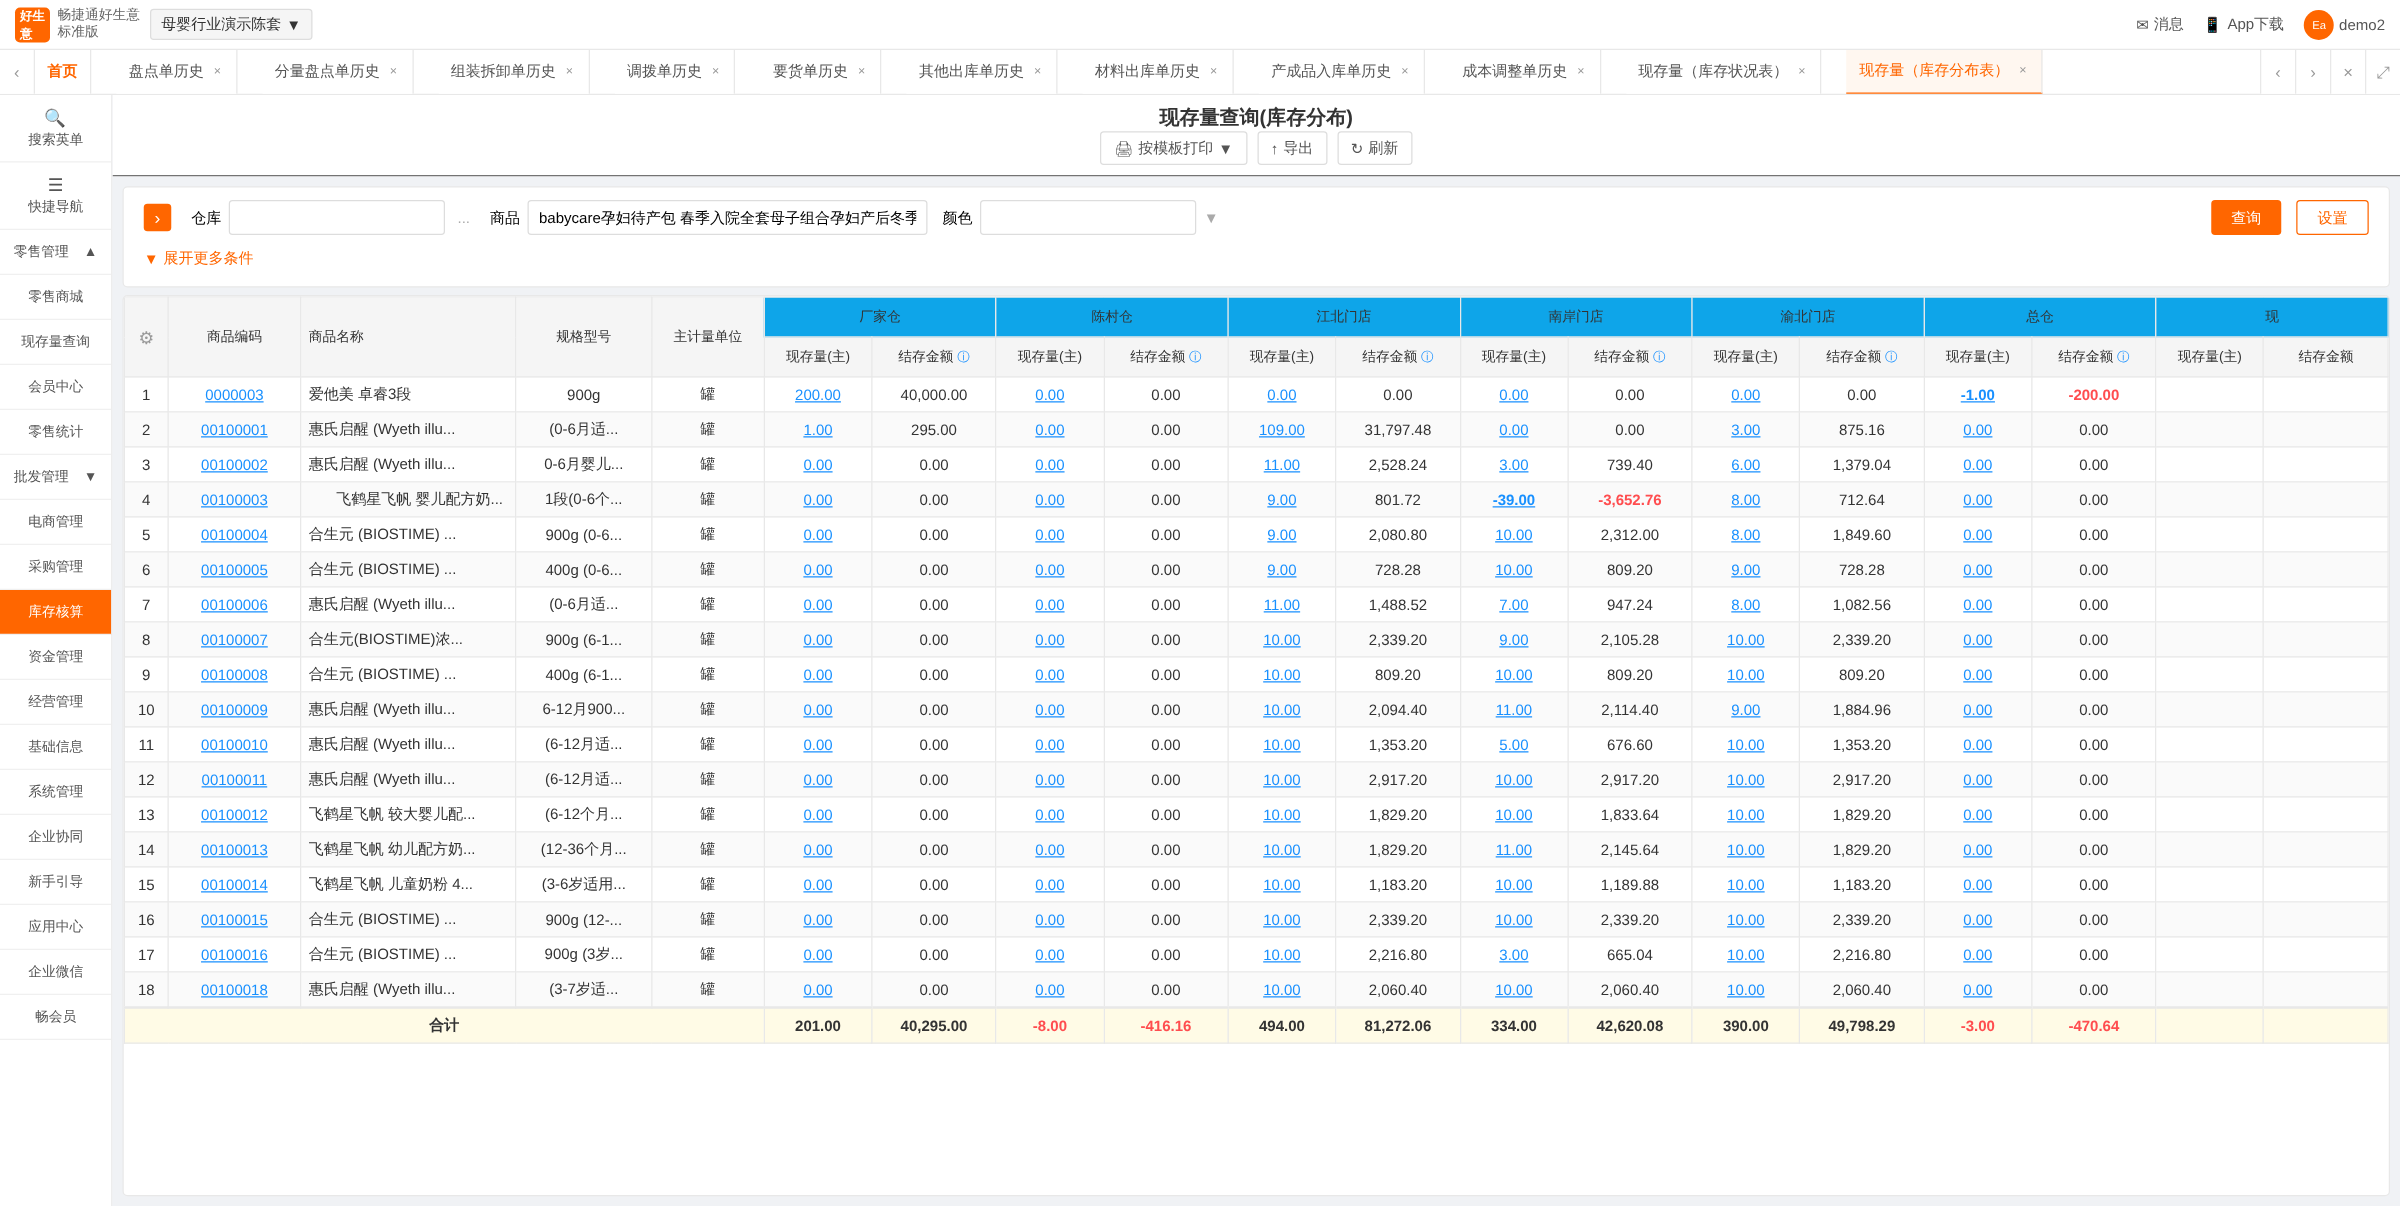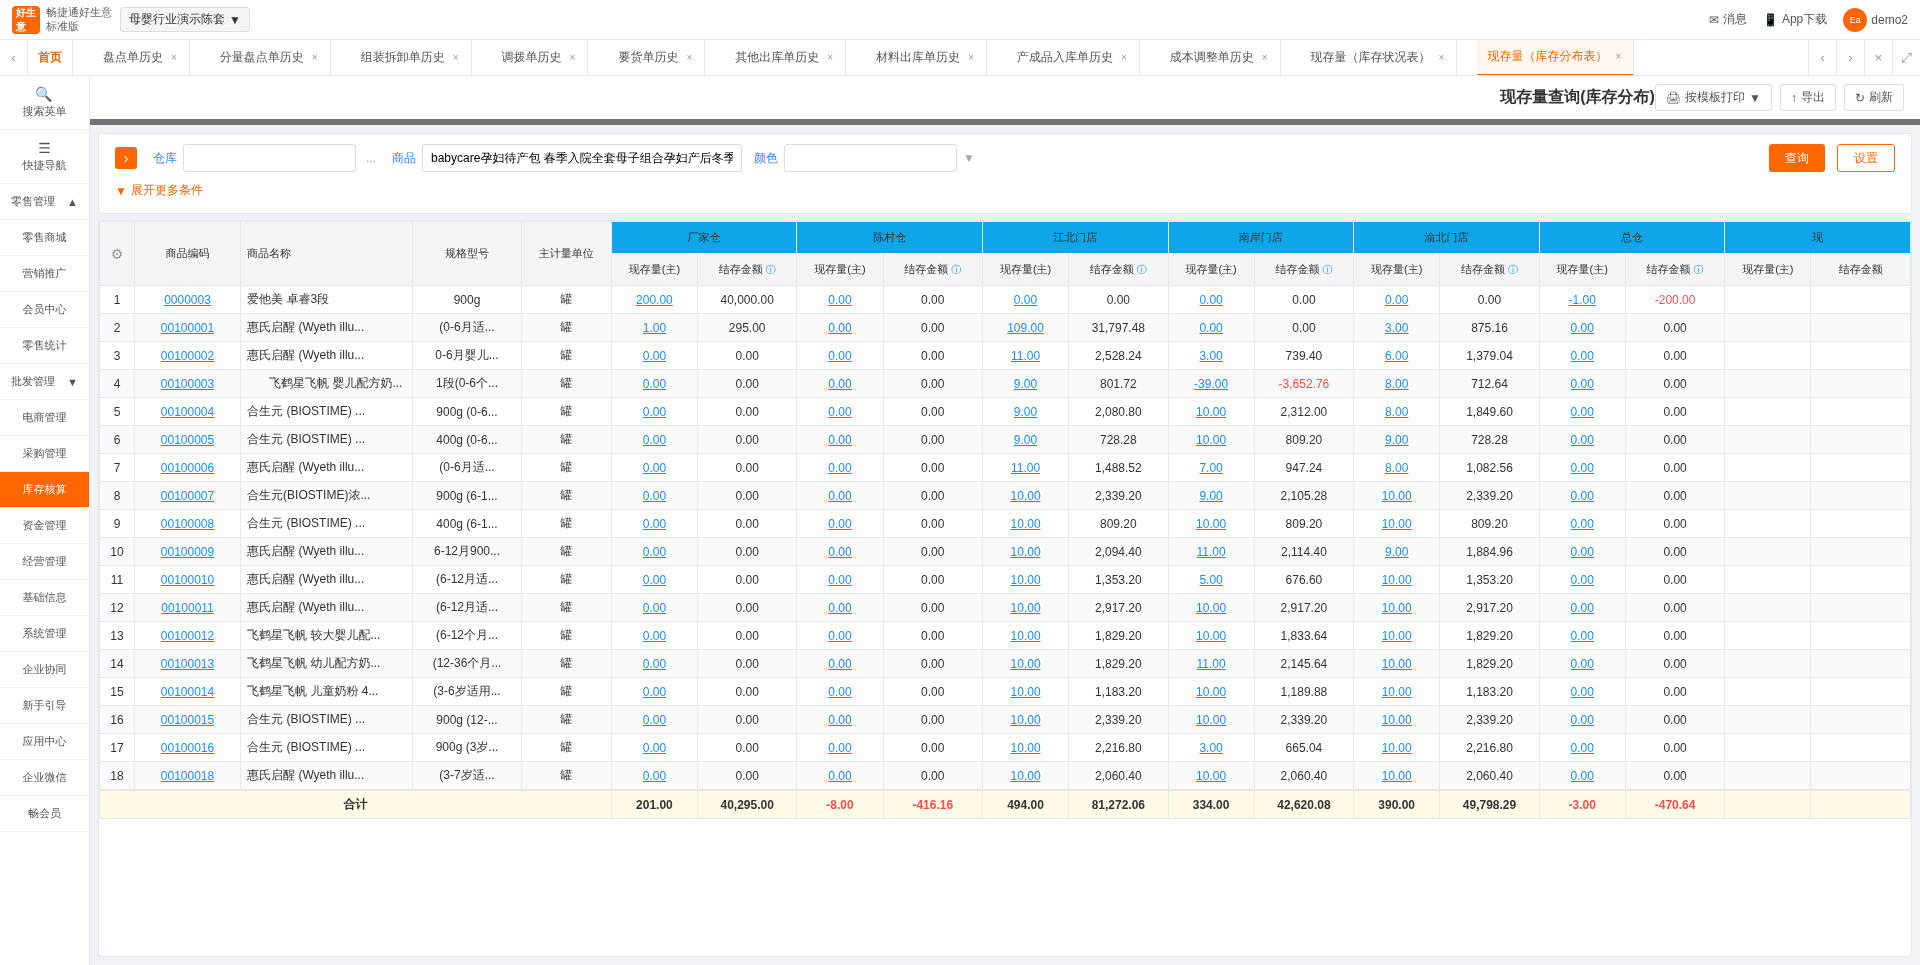--- a/index.html
+++ b/index.html
@@ -32,30 +32,30 @@
     .sidebar { width: 90px; background: #fff; border-right: 1px solid #e8e8e8; display: flex; flex-direction: column; overflow-y: auto; flex-shrink: 0; }
     .sidebar-item { padding: 10px 4px; text-align: center; cursor: pointer; font-size: 11px; color: #555; border-bottom: 1px solid #f0f0f0; }
     .sidebar-item.active { background: #ff6600; color: #fff; }
     .sidebar-item.has-arrow { display: flex; align-items: center; justify-content: center; gap: 12px; }
     .sidebar-icon { font-size: 14px; display: block; margin-bottom: 2px; }
 
     
     .main-content { flex: 1; display: flex; flex-direction: column; overflow: hidden; background: #f0f2f5; }
 
     
-    .page-header { background: #fff; padding: 8px 16px; display: flex; align-items: center; justify-content: flex-end; border-bottom: 6px solid #737373; }
+    .page-header { background: #fff; padding: 8px 16px; display: flex; align-items: center; justify-content: flex-start; border-bottom: 1px solid #737373; flex-direction: column; }
     .page-title { font-size: 16px; font-weight: bold; color: #333; }
     .page-actions { display: flex; gap: 8px; align-items: center; }
     .action-btn { display: flex; align-items: center; gap: 4px; padding: 4px 10px; border: 1px solid #ddd; border-radius: 3px; background: #fff; cursor: pointer; font-size: 12px; color: #555; }
 
     
     .search-area { background: #fff; padding: 10px 16px; margin: 8px 8px 0 8px; border-radius: 4px; border: 1px solid #e8e8e8; }
     .search-row { display: flex; align-items: center; gap: 12px; flex-wrap: nowrap; }
     .search-field { display: flex; align-items: center; gap: 6px; }
-    .search-label { font-size: 12px; color: #3b82f6; white-space: nowrap; }
+    .search-label { font-size: 12px; color: #000000; white-space: nowrap; }
     .search-input { border: 1px solid #ddd; border-radius: 3px; padding: 4px 8px; font-size: 12px; height: 28px; min-width: 80px; }
     .search-input-wide { min-width: 320px; }
     .search-input-color { min-width: 120px; }
     .search-btn { background: #ff6600; color: #fff; border: none; border-radius: 3px; padding: 4px 16px; cursor: pointer; font-size: 12px; height: 28px; }
     .settings-btn { background: #fff; color: #ff6600; border: 1px solid #ff6600; border-radius: 3px; padding: 4px 16px; cursor: pointer; font-size: 12px; height: 28px; }
     .expand-btn { display: flex; align-items: center; gap: 4px; color: #ff6600; cursor: pointer; font-size: 12px; padding: 4px 0; }
     .search-row-2 { margin-top: 6px; display: flex; align-items: center; gap: 8px; }
     .ellipsis-btn { color: #aaa; cursor: pointer; padding: 0 4px; }
     .orange-arrow { background: #ff6600; color: #fff; border: none; border-radius: 3px; width: 22px; height: 22px; cursor: pointer; font-size: 14px; display: flex; align-items: center; justify-content: center; flex-shrink: 0; margin-right: 4px; }
 
@@ -66,21 +66,21 @@
     th { padding: 8px 6px; text-align: center; border: 1px solid #e8e8e8; font-weight: 500; color: #333; white-space: nowrap; font-size: 11px; }
     td { padding: 5px 6px; text-align: center; border: 1px solid #e8e8e8; white-space: nowrap; color: #333; }
     tbody tr:nth-child(even) { background: #fafafa; }
     .col-num { width: 35px; }
     .col-code { min-width: 80px; }
     .col-name { min-width: 120px; text-align: left; }
     .col-spec { min-width: 80px; }
     .col-unit { min-width: 50px; }
     .col-qty { min-width: 65px; }
     .col-amt { min-width: 75px; }
-    .negative { color: #ff4d4f; }
+    .negative { color: #ff4d4f; font-weight: bold; }
     .link-text { color: #1890ff; text-decoration: underline; cursor: pointer; }
     .footer-row td { background: #fffbe6; font-weight: bold; border-top: 2px solid #e8e8e8; }
     .settings-icon { color: #999; font-size: 14px; }
     .info-icon { color: #1890ff; font-size: 10px; cursor: pointer; }
     .th-group { background: #0ea5e9; }
     .current-tab { background: #fff3eb; border-bottom: 2px solid #ff6600; }
   </style>
 </head>
 <body>
 
@@ -187,21 +187,21 @@
       <span>快捷导航</span>
     </div>
     <div class="sidebar-item has-arrow">
       <span>零售管理</span>
       <span>▲</span>
     </div>
     <div class="sidebar-item">
       <span>零售商城</span>
     </div>
     <div class="sidebar-item">
-      <span>营销推广</span>
+      <span>现存量查询</span>
     </div>
     <div class="sidebar-item">
       <span>会员中心</span>
     </div>
     <div class="sidebar-item">
       <span>零售统计</span>
     </div>
     <div class="sidebar-item has-arrow">
       <span>批发管理</span>
       <span>▼</span>

